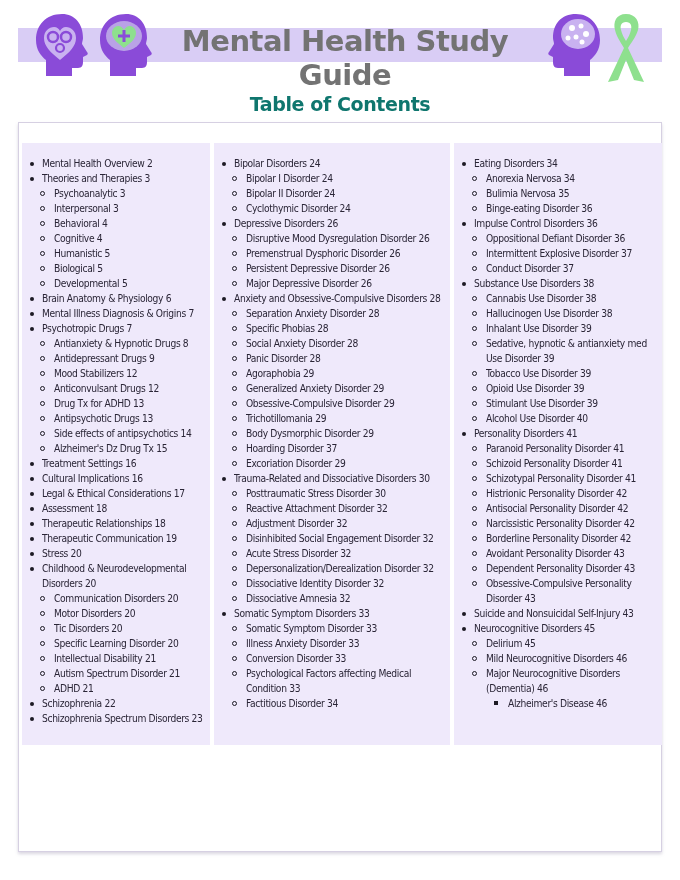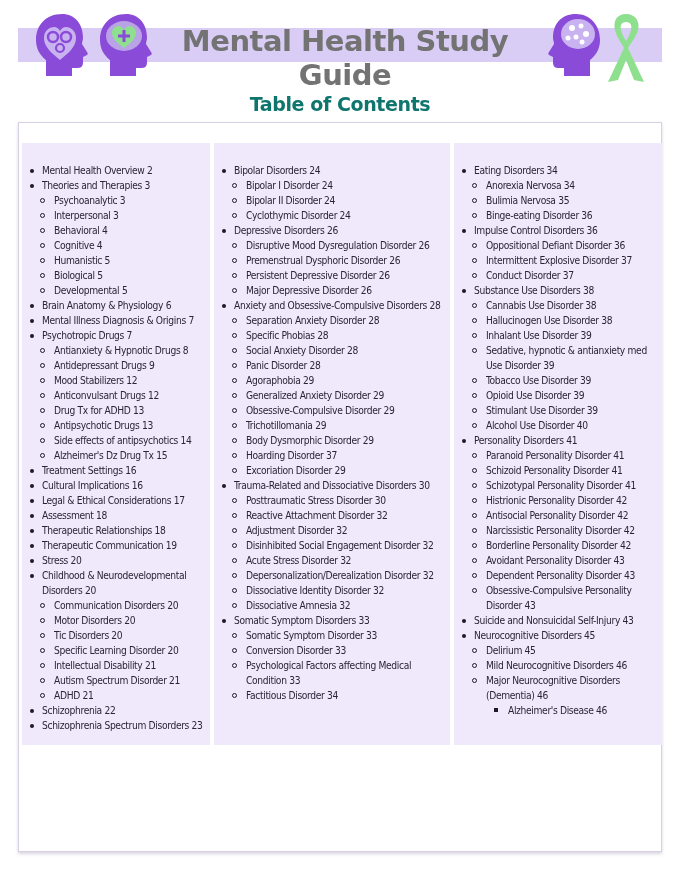--- a/index.html
+++ b/index.html
@@ -20,21 +20,21 @@
                font-family: "DejaVu Sans", sans-serif; font-weight: bold; font-size: 19px; color: #0f766e; letter-spacing: -0.4px; }
 
   .frame { position: absolute; left: 18px; top: 122px; width: 644px; height: 730px;
            border: 1px solid #d6d0e2; box-shadow: 0 2px 3px rgba(150,140,170,0.35); background: #fff; }
 
   .col { position: absolute; top: 143px; height: 602px; background: #efe9fb; }
   .col1 { left: 22px; width: 188px; }
   .col2 { left: 214px; width: 236px; }
   .col3 { left: 454px; width: 208px; }
 
-  ul.toc { list-style: none; padding-top: 20px; }
+  ul.toc { list-style: none; padding-top: 13px; }
   ul.toc li { font-size: 10.2px; line-height: 15px; letter-spacing: -0.35px; position: relative; }
   ul.toc li.l1 { padding-left: 20px; }
   ul.toc li.l2 { padding-left: 32px; margin-left: 20px; padding-left: 12px; }
   ul.toc li.l3 { margin-left: 40px; padding-left: 14px; }
 
   .b1 { position: absolute; left: 8px; top: 5.5px; width: 4px; height: 4px; background: #1d1a24; border-radius: 50%; }
   .b2 { position: absolute; left: -2px; top: 4.5px; width: 5px; height: 5px; border: 1px solid #1d1a24; border-radius: 50%; }
   .b3 { position: absolute; left: 0px; top: 5px; width: 4px; height: 4px; background: #1d1a24; }
   .wrap { display: inline-block; }
 </style>
@@ -147,20 +147,21 @@
       <li class="l2"><span class="b2"></span><span class="wrap">Posttraumatic Stress Disorder 30</span></li>
       <li class="l2"><span class="b2"></span><span class="wrap">Reactive Attachment Disorder 32</span></li>
       <li class="l2"><span class="b2"></span><span class="wrap">Adjustment Disorder 32</span></li>
       <li class="l2"><span class="b2"></span><span class="wrap">Disinhibited Social Engagement Disorder 32</span></li>
       <li class="l2"><span class="b2"></span><span class="wrap">Acute Stress Disorder 32</span></li>
       <li class="l2"><span class="b2"></span><span class="wrap">Depersonalization/Derealization Disorder 32</span></li>
       <li class="l2"><span class="b2"></span><span class="wrap">Dissociative Identity Disorder 32</span></li>
       <li class="l2"><span class="b2"></span><span class="wrap">Dissociative Amnesia 32</span></li>
       <li class="l1"><span class="b1"></span><span class="wrap">Somatic Symptom Disorders 33</span></li>
       <li class="l2"><span class="b2"></span><span class="wrap">Somatic Symptom Disorder 33</span></li>
+      <li class="l2"><span class="b2"></span><span class="wrap">Illness Anxiety Disorder 33</span></li>
       <li class="l2"><span class="b2"></span><span class="wrap">Conversion Disorder 33</span></li>
       <li class="l2"><span class="b2"></span><span class="wrap">Psychological Factors affecting Medical Condition 33</span></li>
       <li class="l2"><span class="b2"></span><span class="wrap">Factitious Disorder 34</span></li>
     </ul>
   </div>
 <div class="col col3">
     <ul class="toc">
       <li class="l1"><span class="b1"></span><span class="wrap">Eating Disorders 34</span></li>
       <li class="l2"><span class="b2"></span><span class="wrap">Anorexia Nervosa 34</span></li>
       <li class="l2"><span class="b2"></span><span class="wrap">Bulimia Nervosa 35</span></li>

